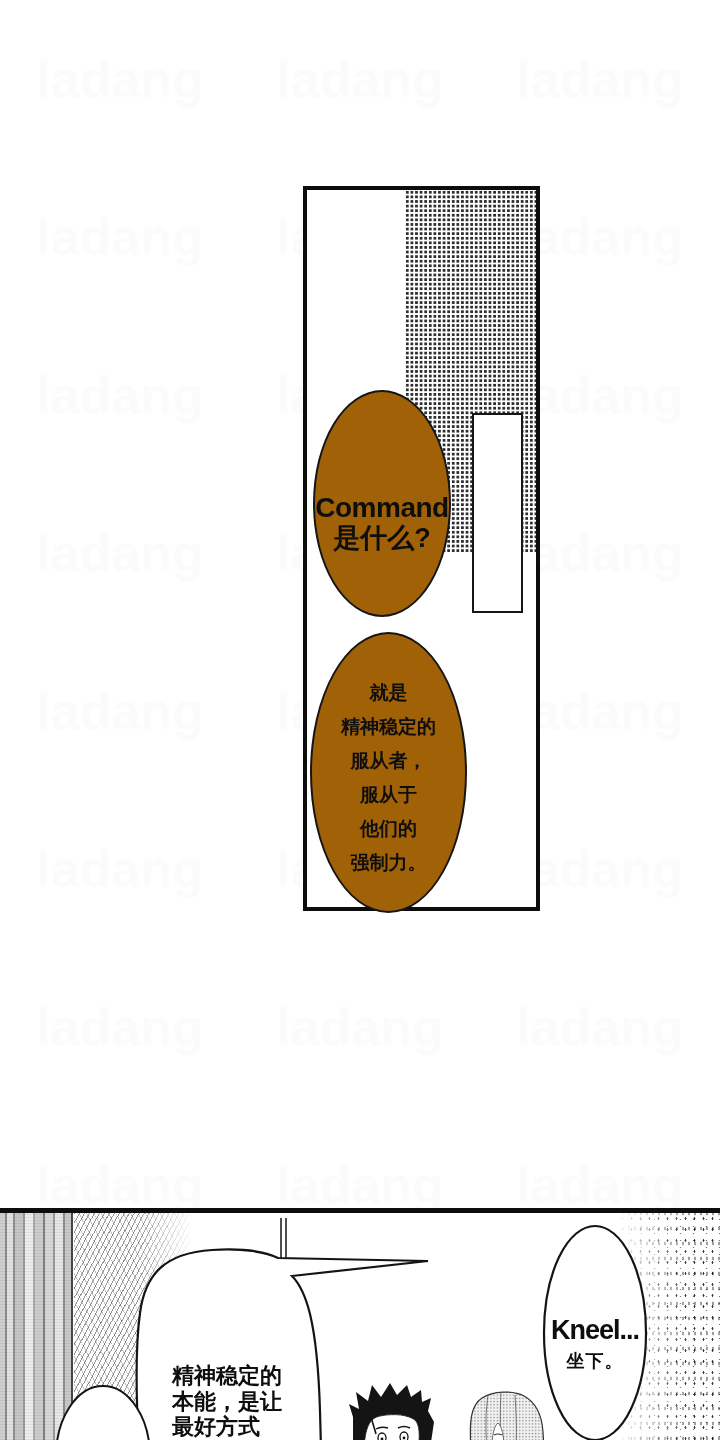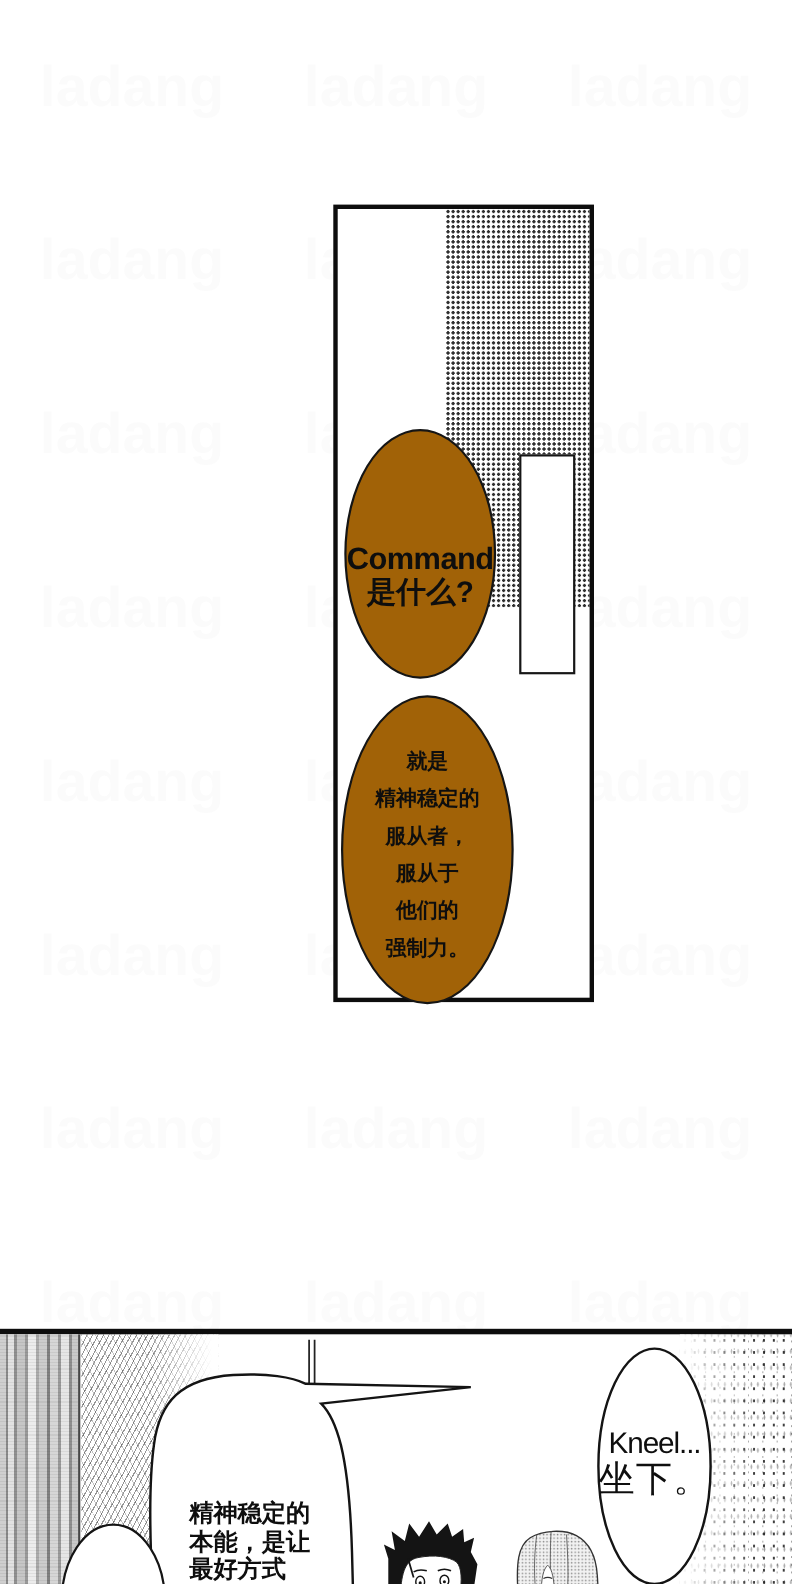--- a/index.html
+++ b/index.html
@@ -76,25 +76,25 @@
       radial-gradient(rgba(0,0,0,0.38) 0.65px,rgba(0,0,0,0) 1px);
     background-size:auto,9px 11px,13px 7px,6px 15px;
     background-position:0 0,0 0,4px 3px,2px 8px;
   }
   .shapes{position:absolute;left:0;top:0;width:720px;height:232px;}
   .txt-instinct{
     position:absolute;left:172px;top:150px;z-index:5;
     font-size:22px;line-height:25.5px;font-weight:bold;color:#0e0e0e;white-space:nowrap;
   }
   .txt-kneel{
-    position:absolute;left:520px;top:84px;width:150px;z-index:5;text-align:center;
-    font-weight:normal;color:#0e0e0e;
+    position:absolute;left:520px;top:102px;width:150px;z-index:5;text-align:center;
+    font-weight:bold;color:#0e0e0e;
   }
   .txt-kneel .l1{font-size:27px;line-height:31px;letter-spacing:-1px;}
-  .txt-kneel .l2{font-size:33px;line-height:31px;letter-spacing:1px;}
+  .txt-kneel .l2{font-size:18px;line-height:31px;letter-spacing:1px;}
 </style>
 </head>
 <body>
 
 <div class="page">
 
   <div class="watermark">
       <span>ladang</span>
       <span>ladang</span>
       <span>ladang</span>

